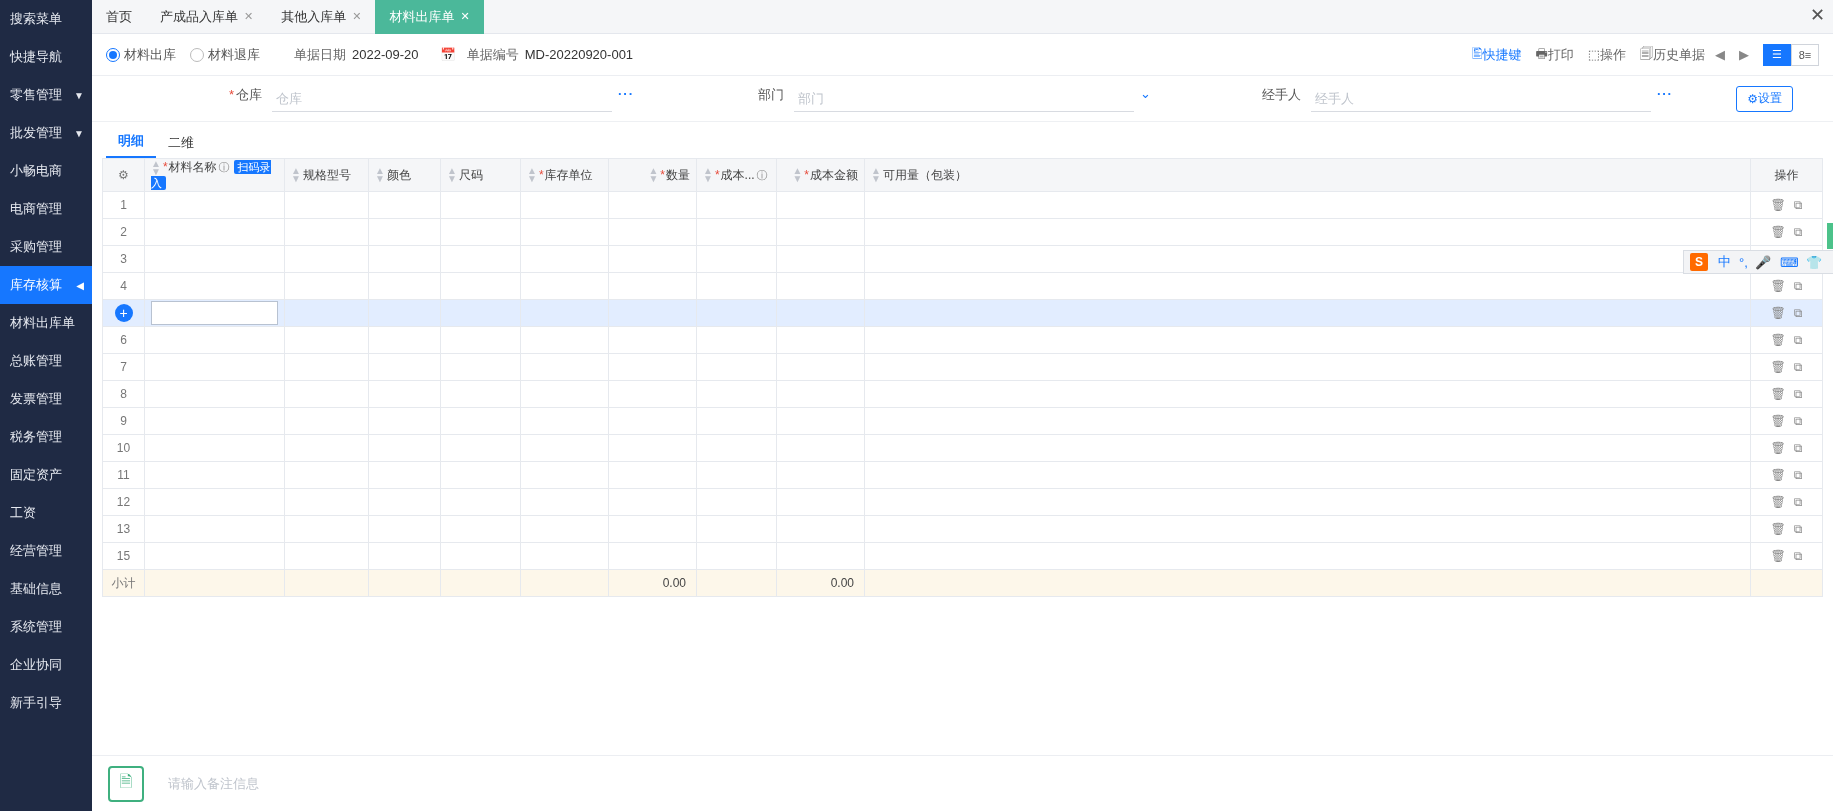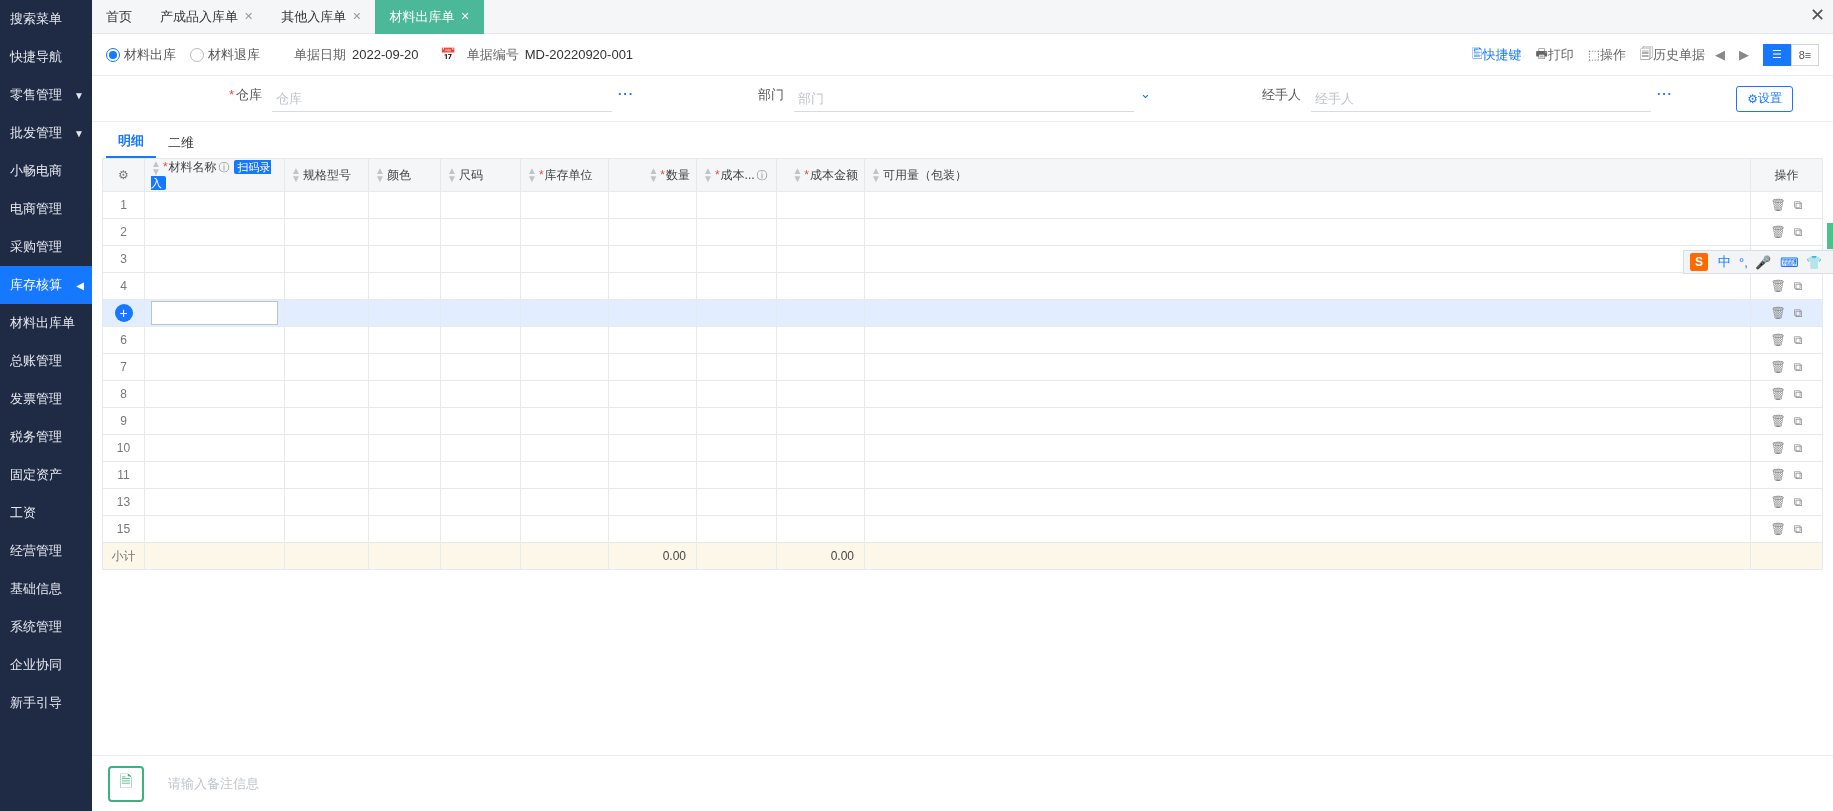--- a/index.html
+++ b/index.html
@@ -447,20 +447,38 @@
               <td class="num"></td>
               <td></td>
               <td class="opcol">
                 <div class="opicons">
                   <span>🗑</span>
                   <span>⧉</span>
                 </div>
               </td>
             </tr>
             <tr>
+              <td class="nocell">12</td>
+              <td></td>
+              <td></td>
+              <td></td>
+              <td></td>
+              <td></td>
+              <td class="num"></td>
+              <td></td>
+              <td class="num"></td>
+              <td></td>
+              <td class="opcol">
+                <div class="opicons">
+                  <span>🗑</span>
+                  <span>⧉</span>
+                </div>
+              </td>
+            </tr>
+            <tr>
               <td class="nocell">13</td>
               <td></td>
               <td></td>
               <td></td>
               <td></td>
               <td></td>
               <td class="num"></td>
               <td></td>
               <td class="num"></td>
               <td></td>

